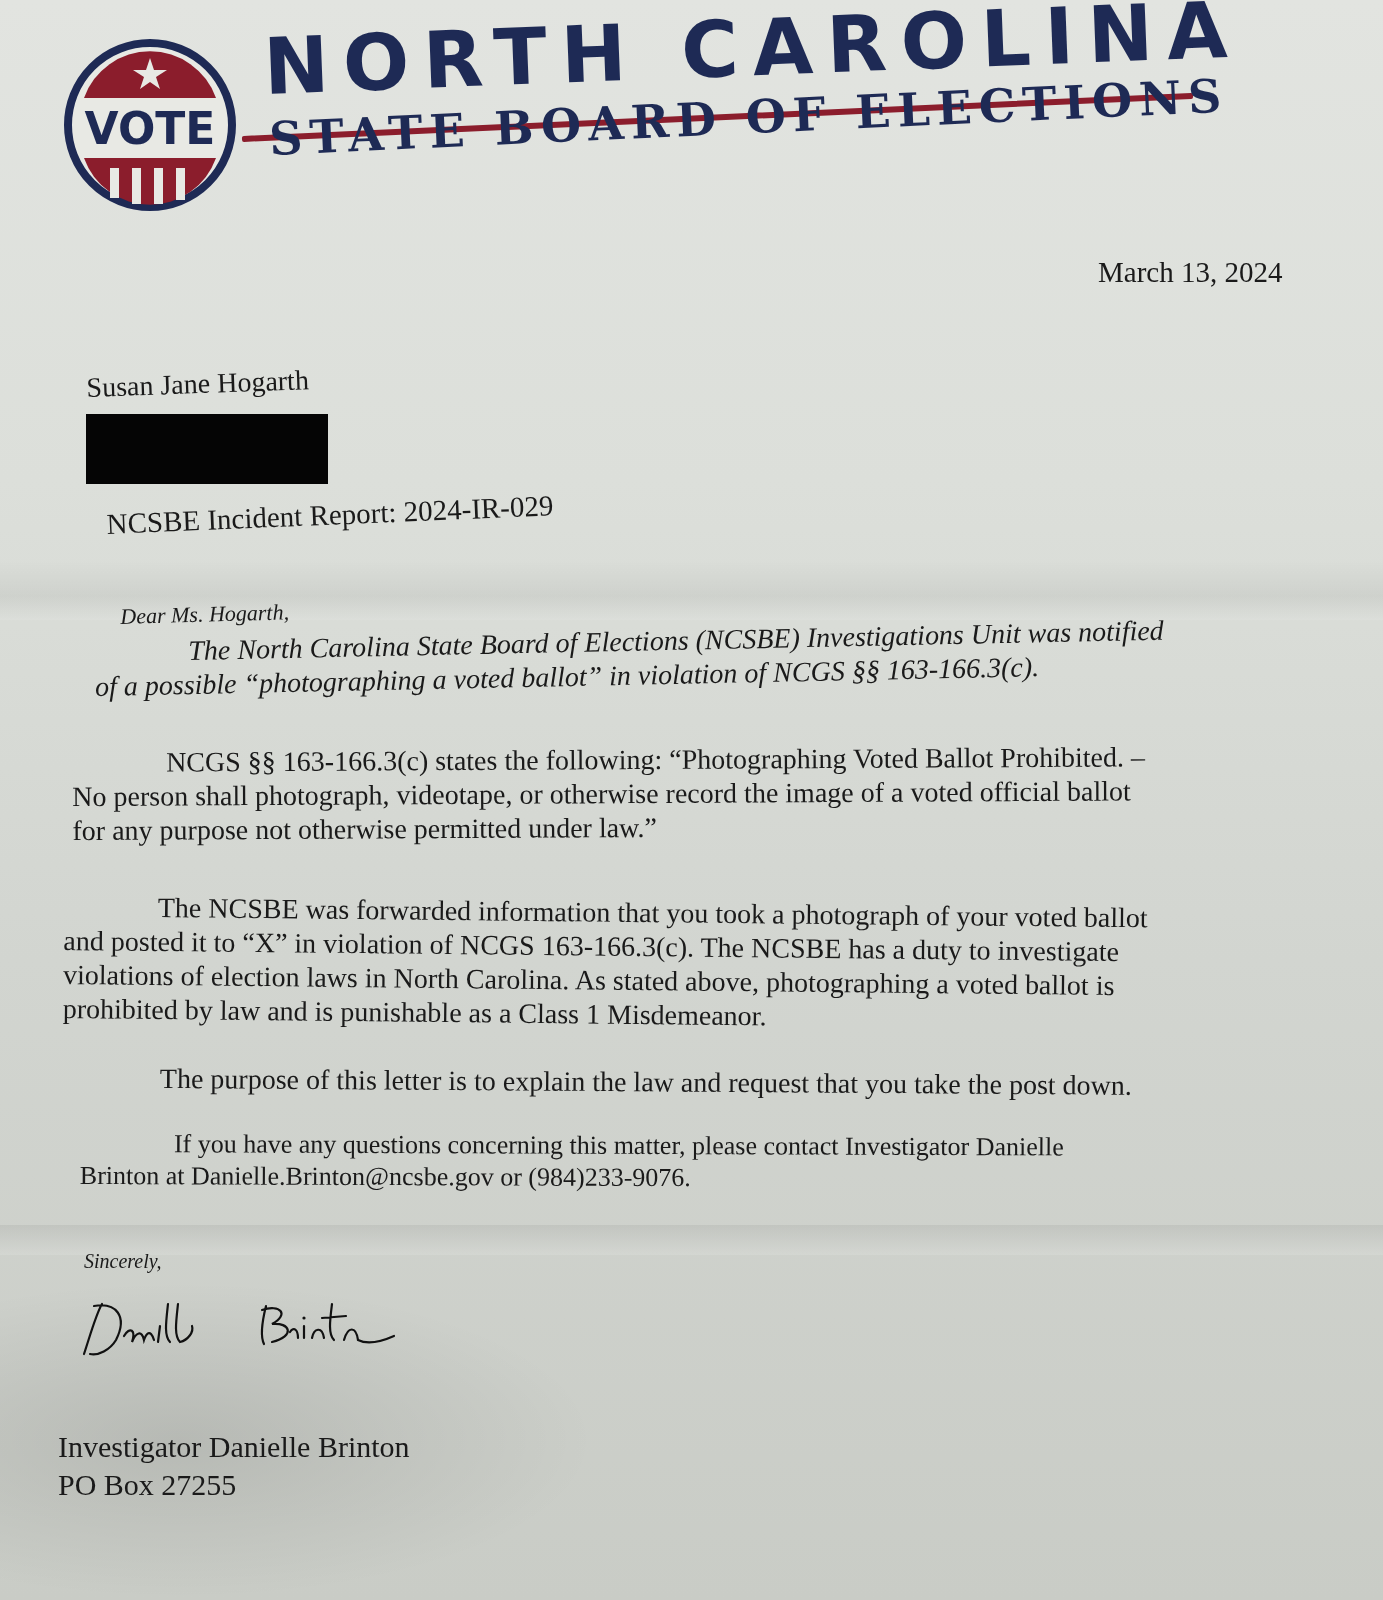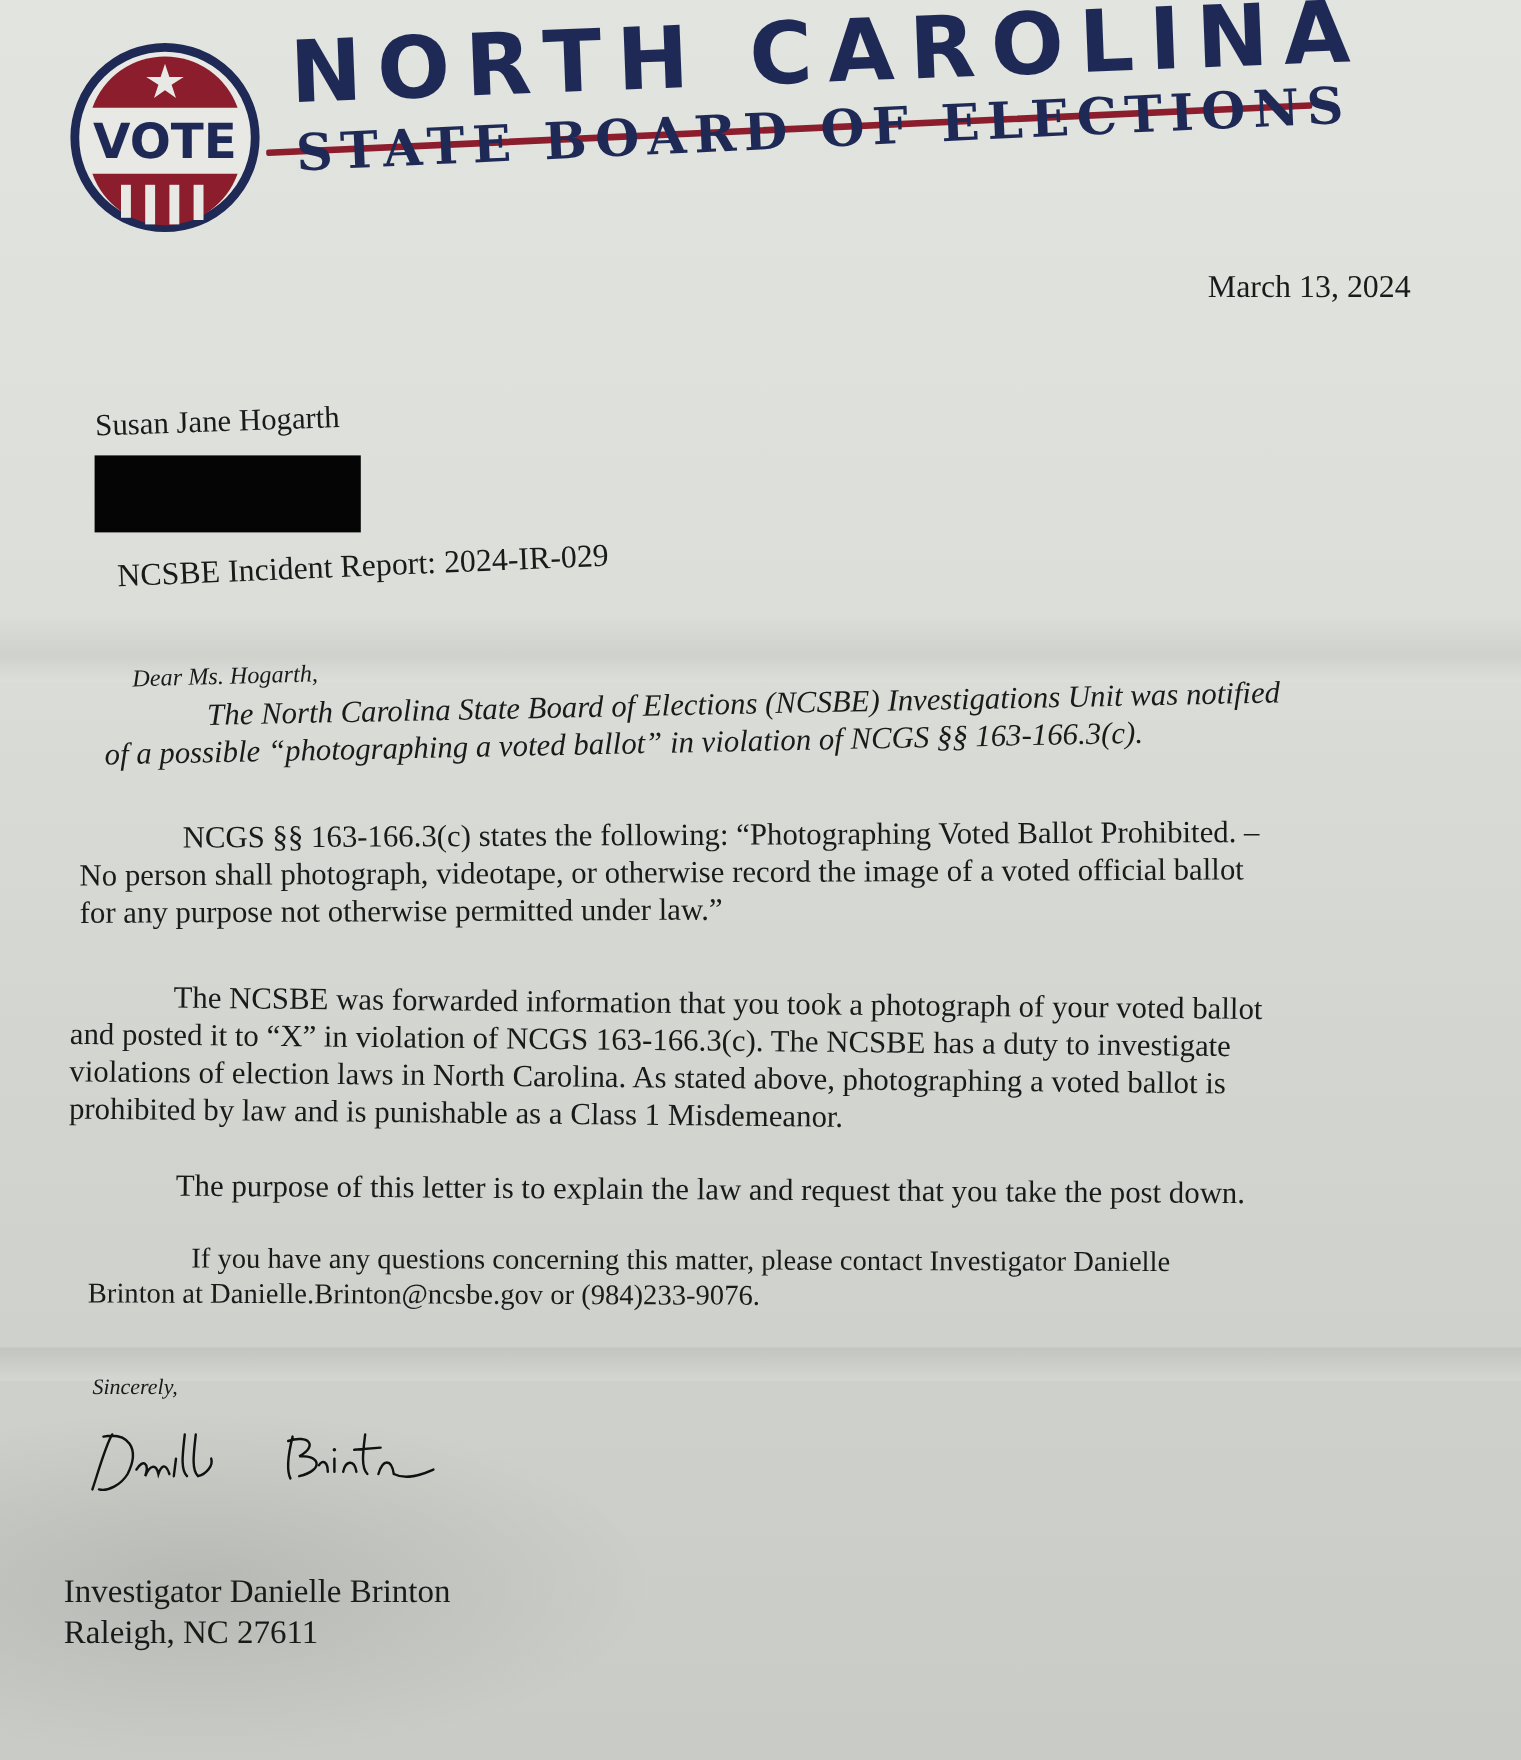--- a/index.html
+++ b/index.html
@@ -22,21 +22,21 @@
   .logo { position: absolute; left: 62px; top: 30px; width: 176px; height: 190px; }
   .title-main { position: absolute; left: 262px; top: 22px;
     font-family: "DejaVu Sans", "Liberation Sans", sans-serif; font-weight: bold;
     font-size: 78px; letter-spacing: 14px; color: #1e2a55; transform: rotate(-2.2deg); transform-origin: left top; }
   .title-rule { position: absolute; left: 242px; top: 136px; width: 952px; height: 6px;
     background: #8b1d2c; transform: rotate(-2.6deg); transform-origin: left center; border-radius: 2px; }
   .title-sub { position: absolute; left: 268px; top: 112px;
     font-family: "DejaVu Serif", "Liberation Serif", serif; font-weight: bold;
     font-size: 46px; letter-spacing: 7px; color: #1e2a55; transform: rotate(-2.6deg); transform-origin: left top; }
 
-  .date { position: absolute; left: 1098px; top: 245px; font-size: 29px; text-align: right; }
+  .date { position: absolute; left: 1098px; top: 256px; font-size: 29px; text-align: right; }
 
   .recipient-name { position: absolute; left: 86px; top: 372px; font-size: 28px; transform: rotate(-2deg); transform-origin: left top; }
   .redaction { position: absolute; left: 86px; top: 414px; width: 242px; height: 70px; background: #050505; }
   .incident { position: absolute; left: 106px; top: 508px; font-size: 29px; transform: rotate(-2.4deg); transform-origin: left top; }
 
   .salutation { position: absolute; left: 120px; top: 604px; font-size: 22px; font-style: italic; transform: rotate(-1.6deg); transform-origin: left top; }
 
   .para { position: absolute; font-size: 28px; line-height: 34px; white-space: nowrap; }
   .p1 { left: 94px; top: 636px; transform: rotate(-1.2deg); transform-origin: left top; }
   .p2 { left: 72px; top: 746px; transform: rotate(-0.3deg); transform-origin: left top; }
@@ -114,15 +114,15 @@
              M48,40 C54,30 60,34 56,46 C60,36 66,34 68,44 C70,38 74,32 78,44
              M84,30 L82,46 M92,8 C90,26 88,40 94,46 M102,8 C100,26 98,40 104,46 C112,44 118,36 116,30" fill="none" stroke="#111" stroke-width="2.2" stroke-linecap="round"></path>
     <path d="M190,10 C186,26 184,40 188,48 M186,14 C204,8 214,18 196,28 C214,26 220,40 196,46
              M214,36 C218,30 222,34 222,42 M228,30 L228,42 M236,42 C238,32 246,30 248,42
              M256,8 C254,24 252,38 258,44 M246,22 L270,20 M268,44 C272,30 280,30 282,44 C290,48 300,48 318,40" fill="none" stroke="#111" stroke-width="2.2" stroke-linecap="round"></path>
     <circle cx="228" cy="22" r="1.6" fill="#111"></circle>
   </svg>
 
   <div class="sig-block">
     <div>Investigator Danielle Brinton</div>
-    <div>Raleigh, NC 27611</div>
+    <div>PO Box 27255</div>
   </div>
 </div>
 
 </body></html>

